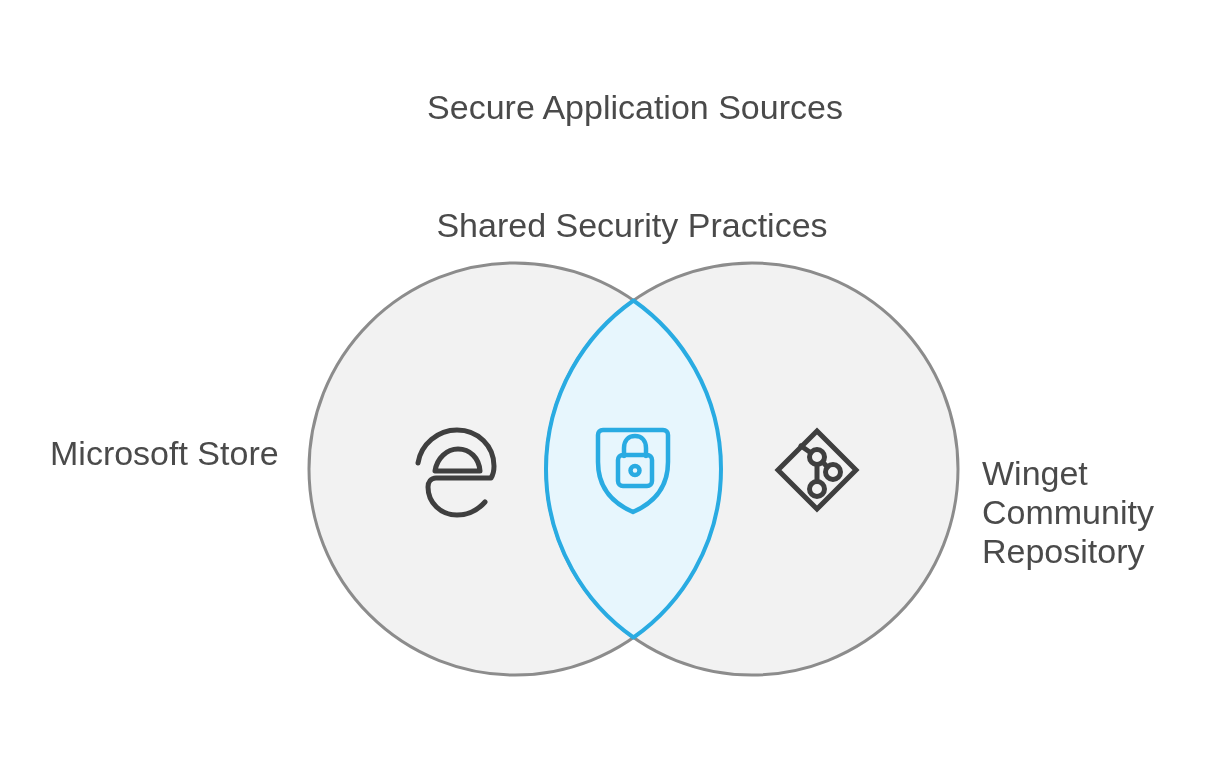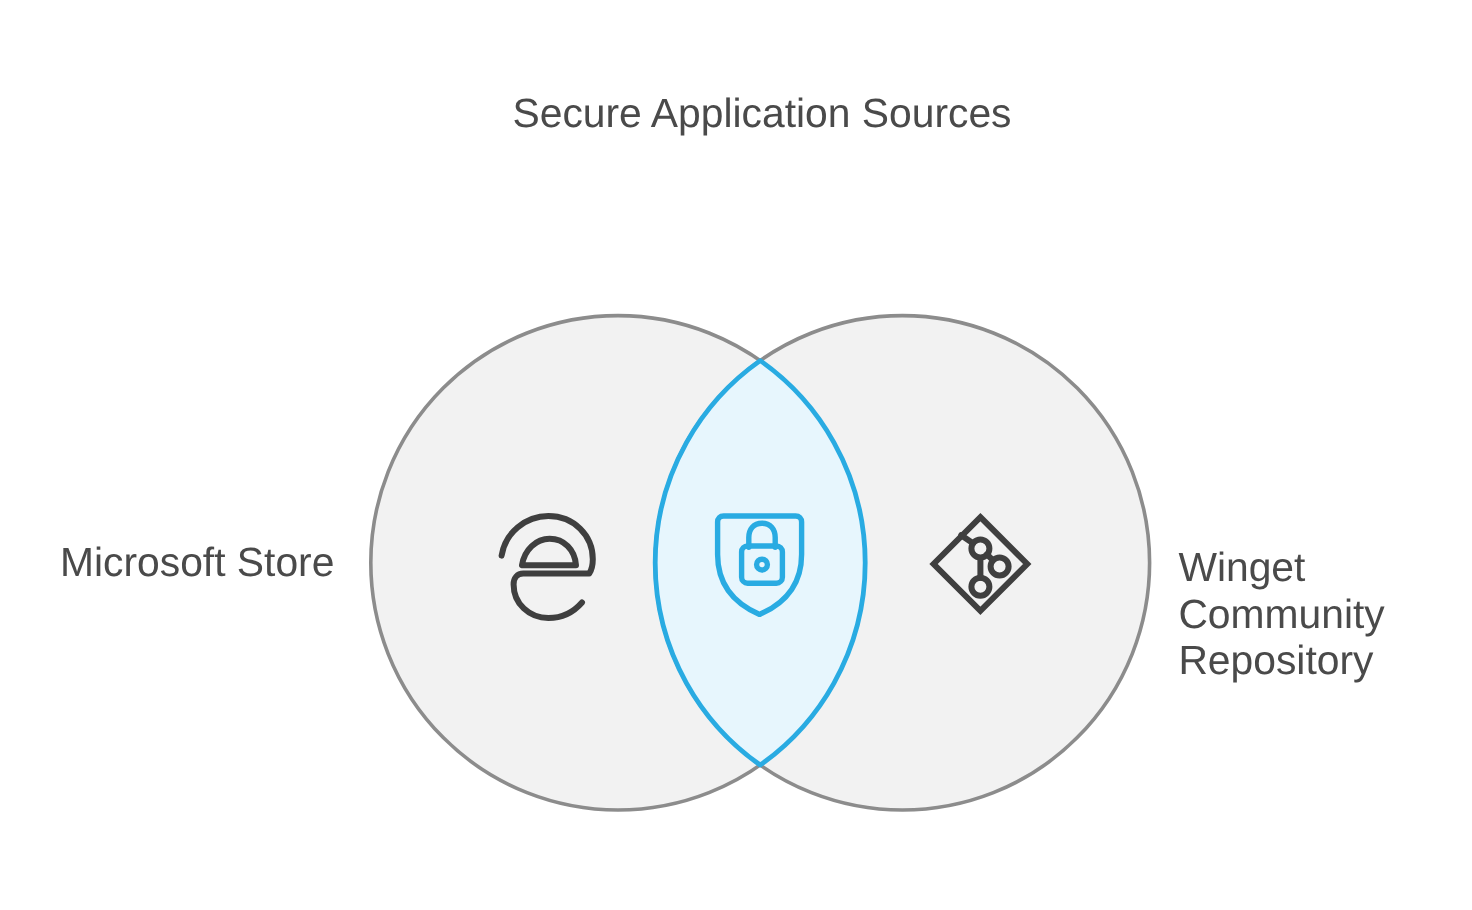--- a/index.html
+++ b/index.html
@@ -19,37 +19,38 @@
     overflow: hidden;
   }
   .stage { position: relative; width: 1227px; height: 758px; }
   .txt {
     position: absolute;
     color: var(--text);
     font-size: 34px;
     line-height: 1.16;
     white-space: nowrap;
   }
-  .title    { top: 76px;  left: 635px; transform: translateX(-50%); }
+  .title    { top: 88px;  left: 635px; transform: translateX(-50%); }
   .subtitle { top: 206px; left: 632px; transform: translateX(-50%); }
-  .label-left  { top: 450px; left: 50px; }
+  .label-left  { top: 434px; left: 50px; }
   .label-right { top: 406px; left: 982px; width: 200px; white-space: normal; line-height: 39px; margin-top: 48px; }
   .venn-svg { position: absolute; left: 280px; top: 240px; }
   .venn-circle { fill: var(--circle-fill); stroke: var(--circle-stroke); stroke-width: 3; }
   .venn-lens   { fill: var(--overlap-fill); stroke: var(--overlap-stroke); stroke-width: 4; stroke-linejoin: round; }
   .dark-line { fill: none; stroke: var(--icon-stroke); stroke-width: 5; stroke-linecap: round; stroke-linejoin: round; }
   .blue-line { fill: none; stroke: var(--overlap-stroke); stroke-width: 4.5; stroke-linecap: round; stroke-linejoin: round; }
 </style>
 </head>
 <body>
 
 <div class="stage">
 
   <div class="txt title">Secure Application Sources</div>
 
+  <div class="txt subtitle">Shared Security Practices</div>
 
   <svg class="venn-svg" width="700" height="460" viewBox="280 240 700 460">
 
     <circle class="venn-circle" cx="515" cy="469" r="206"></circle>
 
     <circle class="venn-circle" cx="752" cy="469" r="206"></circle>
 
     <path class="venn-lens" d="M 633.5 300.5 A 206 206 0 0 1 633.5 637.5 A 206 206 0 0 1 633.5 300.5 Z"></path>
 
     <g transform="translate(406,419)">

